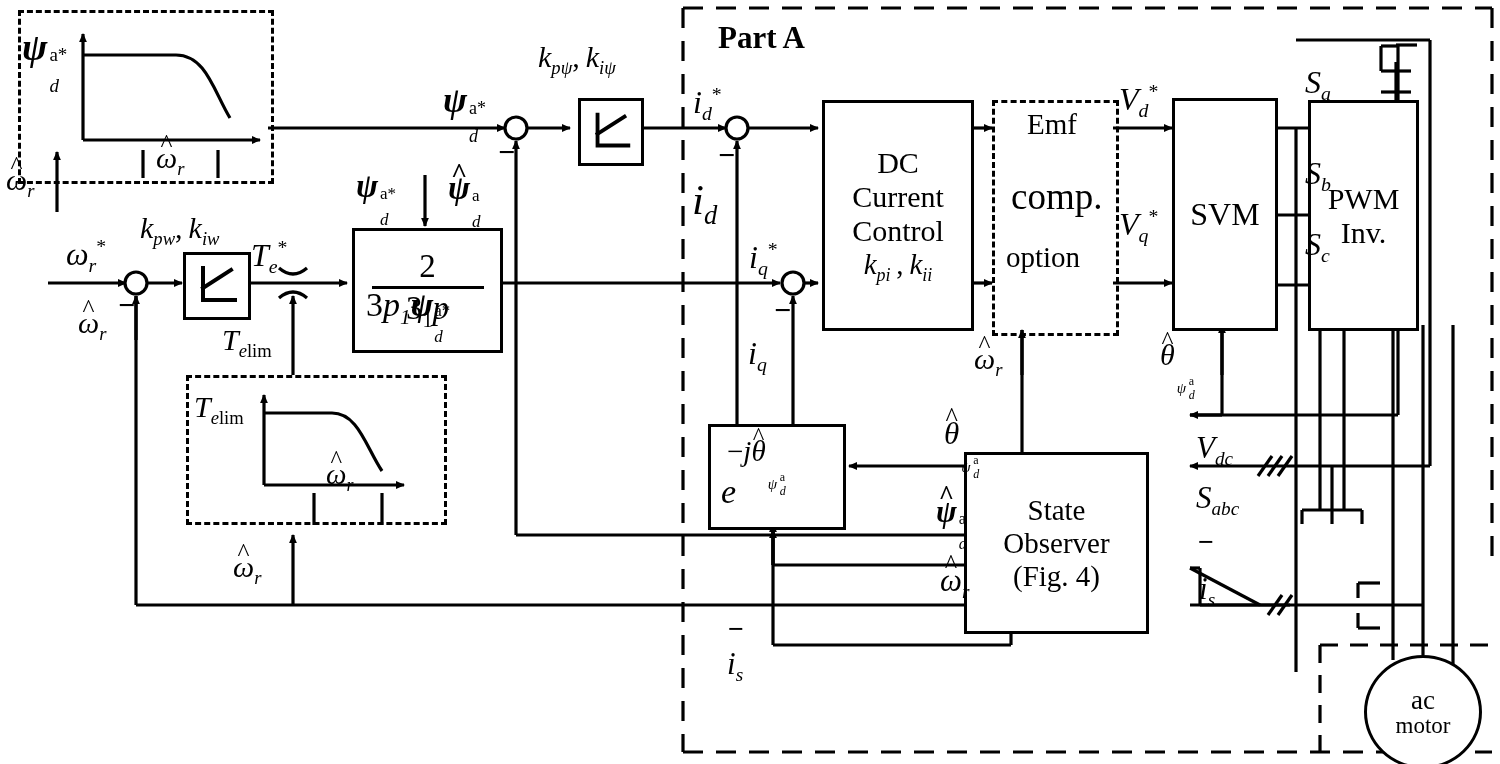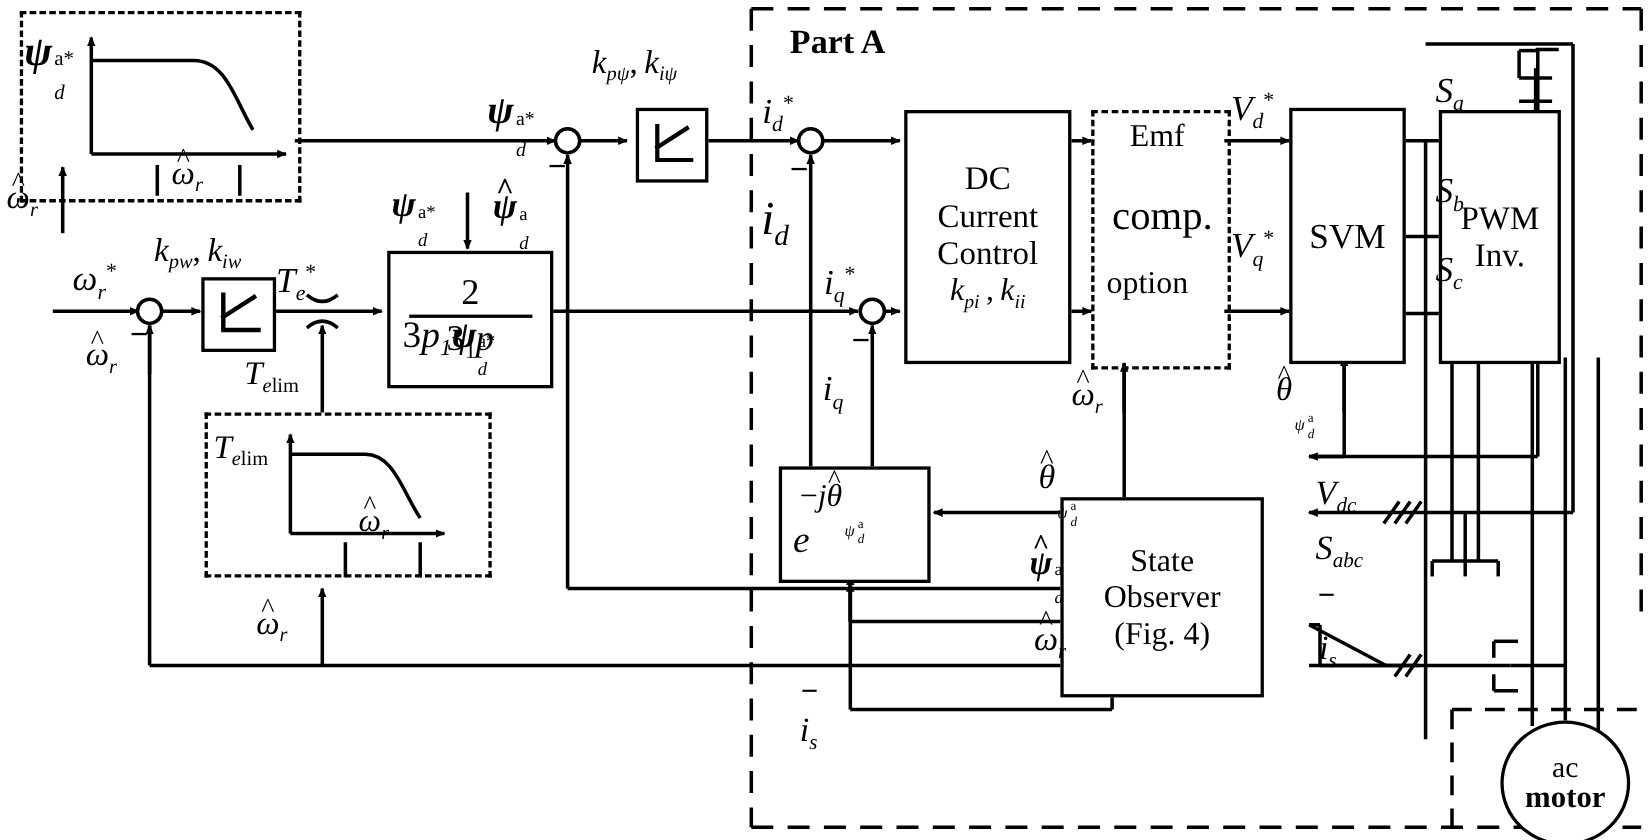--- a/index.html
+++ b/index.html
@@ -261,21 +261,21 @@
   </div>
 
   <div class="blk" style="left:964px;top:452px;width:179px;height:176px;">
     <div style="font-size:29px;">State</div>
     <div style="font-size:29px;">Observer</div>
     <div style="font-size:29px;">(Fig. 4)</div>
   </div>
 
   <div class="motor" style="left:1364px;top:655px;width:112px;height:108px;">
     <div style="font-size:27px;">ac</div>
-    <div style="font-size:28px;font-weight:bold;">motor</div>
+    <div style="font-size:23px;">motor</div>
   </div>
 
   <div class="lbl" style="left:718px;top:22px;font-size:31px;font-weight:bold;">Part A</div>
 
   <div class="lbl" style="left:22px;top:28px;font-size:38px;">
     <span class="it" style="font-weight:bold;">ψ</span><span style="display:inline-block;position:relative;width:0;">
       <span style="position:absolute;left:2px;top:-15px;font-size:19px;">a*</span>
       <span style="position:absolute;left:2px;top:16px;font-size:19px;font-style:italic;">d</span></span>
   </div>
 

